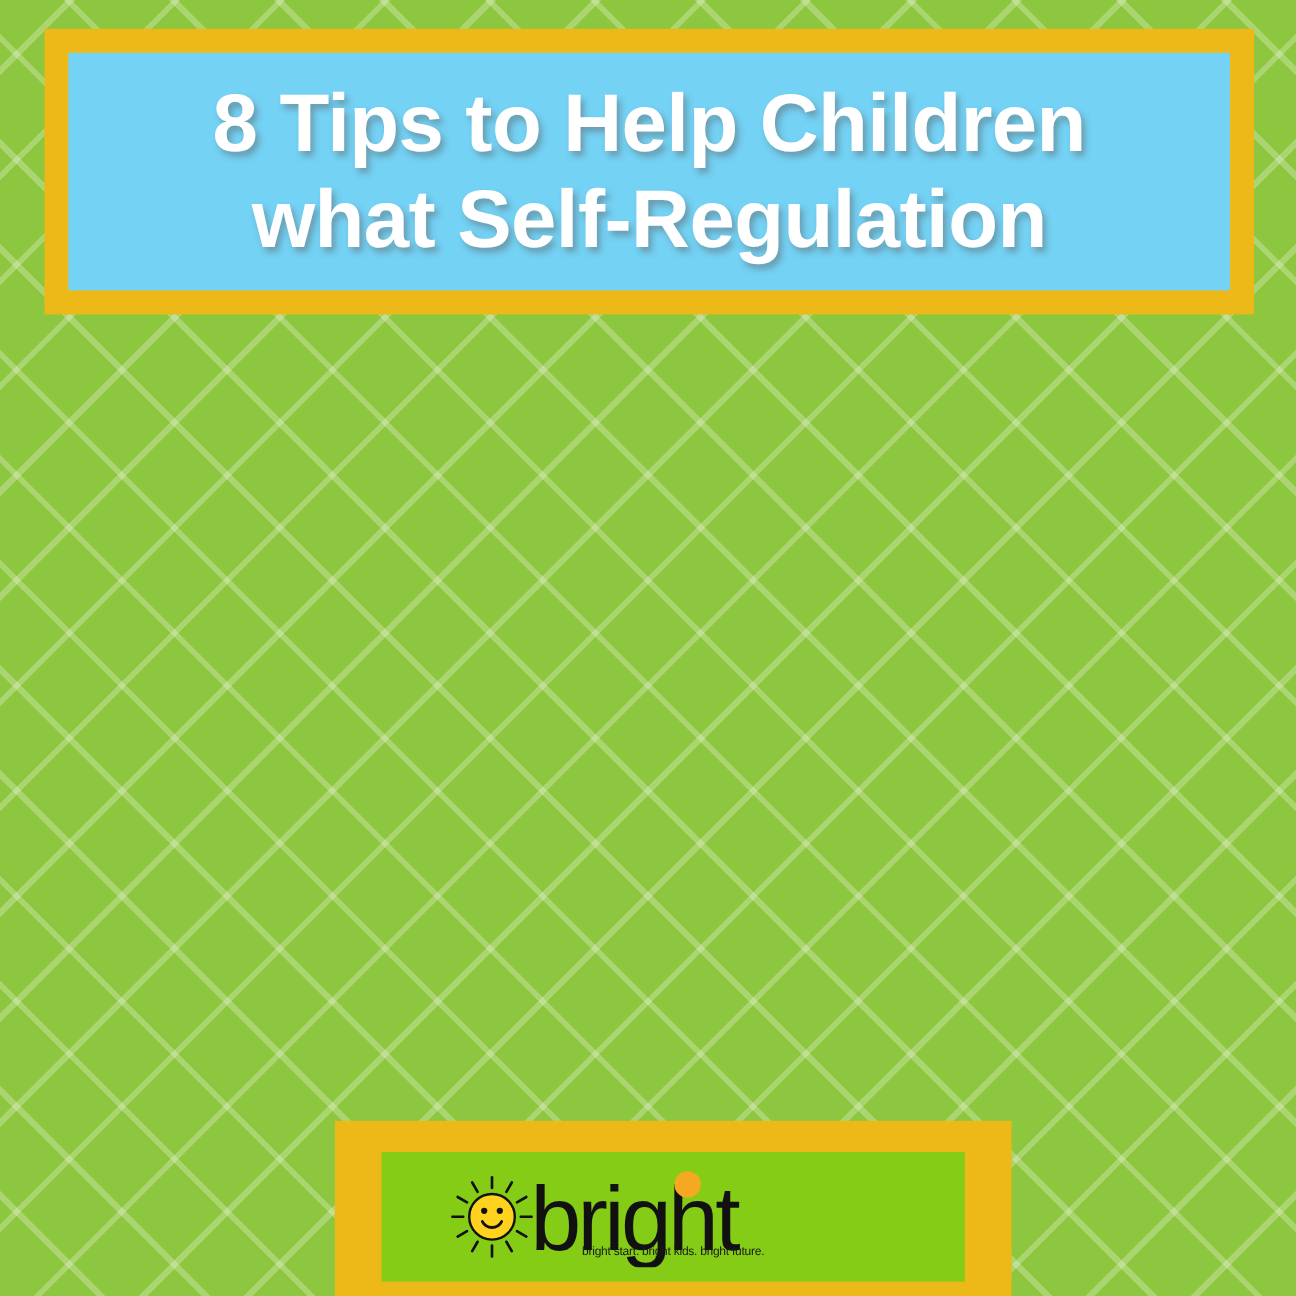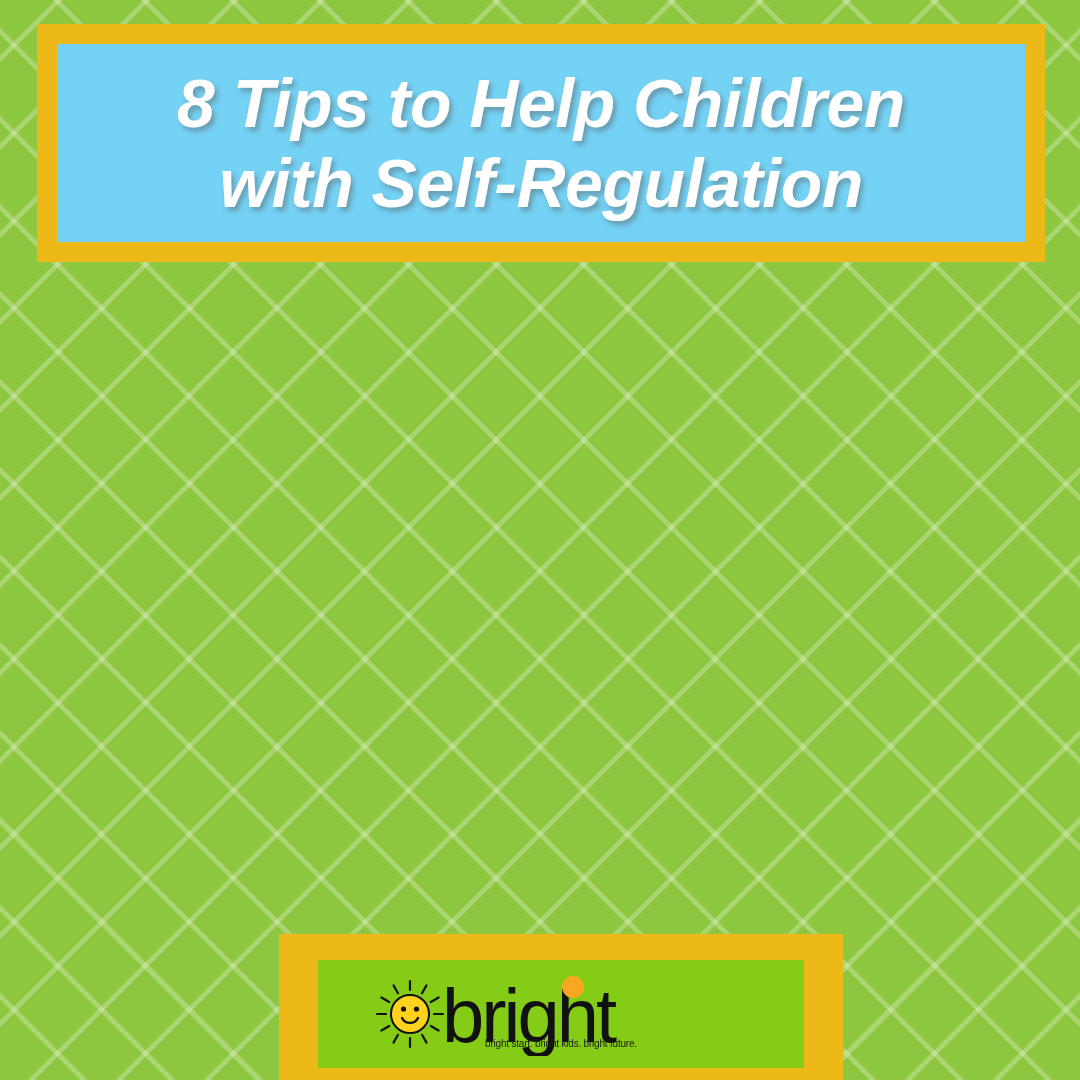--- a/index.html
+++ b/index.html
@@ -38,21 +38,20 @@
   
   #title-card {
     position: absolute;
     left: 37px;
     top: 24px;
     width: 1008px;
     height: 238px;
     background: #EDB918;
     box-sizing: border-box;
     padding: 20px;
-    font-style: italic;
   }
   #title-panel {
     width: 100%;
     height: 100%;
     background: #74D2F5;
     display: flex;
     flex-direction: column;
     align-items: center;
     justify-content: center;
   }
@@ -157,21 +156,21 @@
 </head>
 <body>
 
 <div id="poster">
 
   <div id="lattice"></div>
 
   <div id="title-card">
     <div id="title-panel">
       <div class="title-line">8 Tips to Help Children</div>
-      <div class="title-line">with Self-Regulation</div>
+      <div class="title-line">what Self-Regulation</div>
     </div>
   </div>
 
 
 
   <div id="logo-frame">
     <div id="logo-plate">
       <svg id="logo-mark" width="390" height="92" viewBox="0 0 390 92" xmlns="http://www.w3.org/2000/svg">
 
         <g transform="translate(44,50)">

